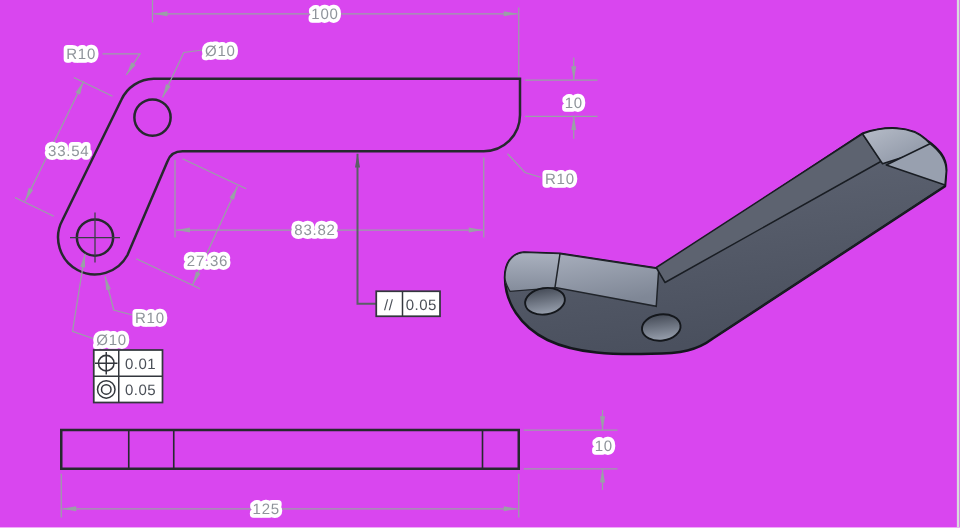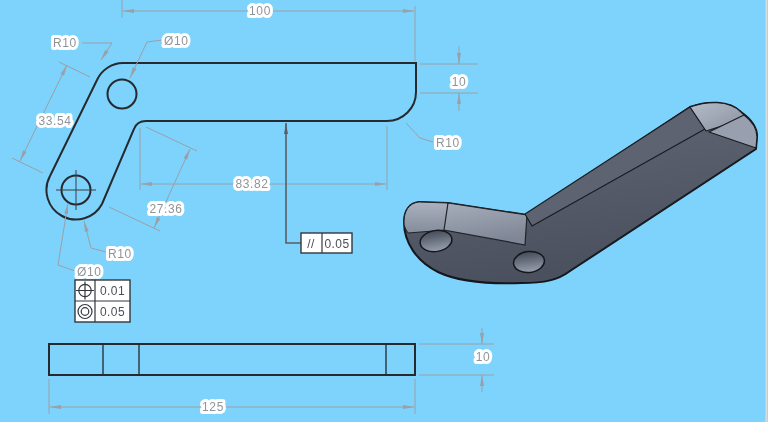--- a/index.html
+++ b/index.html
@@ -1,16 +1,16 @@
 <!DOCTYPE html>
 <html><head>
 <meta charset="utf-8">
 <style>
   html,body{margin:0;padding:0;background:#fff;}
-  .canvas{position:relative;width:768px;height:422px;background:#7dd3fc;overflow:hidden;
+  .canvas{position:relative;width:768px;height:422px;background:#d946ef;overflow:hidden;
           font-family:"Liberation Sans", sans-serif;}
   svg{position:absolute;left:0;top:0;}
   text{font-family:"Liberation Sans", sans-serif;}
   .dimtxt{fill:#8f949b;font-size:12px;letter-spacing:0.6px;paint-order:stroke;stroke:#ffffff;stroke-width:6px;stroke-linejoin:round;}
   .fcftxt{fill:#4a4f57;font-size:12px;letter-spacing:0.4px;}
   .dimline{stroke:#9aa0a6;stroke-width:1;fill:none;}
   .dimarrow{fill:#9aa0a6;stroke:none;}
   .edge{stroke:#26292e;stroke-width:2;fill:none;}
   .edge-thin{stroke:#26292e;stroke-width:1.3;fill:none;}
   .centerline{stroke:#3a3e44;stroke-width:1;fill:none;}

